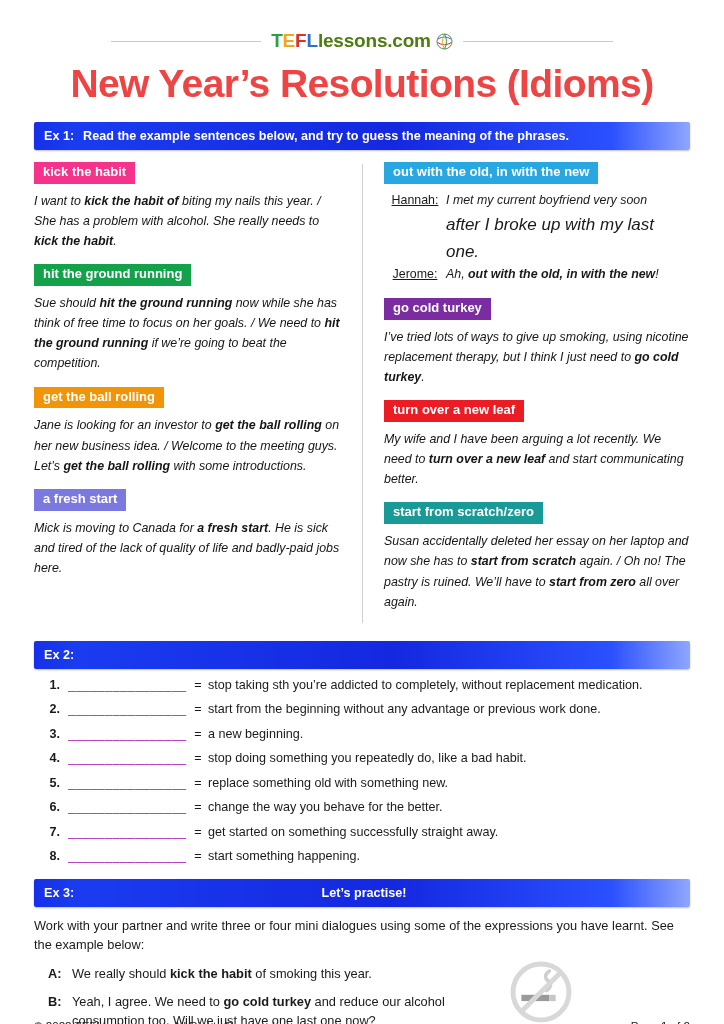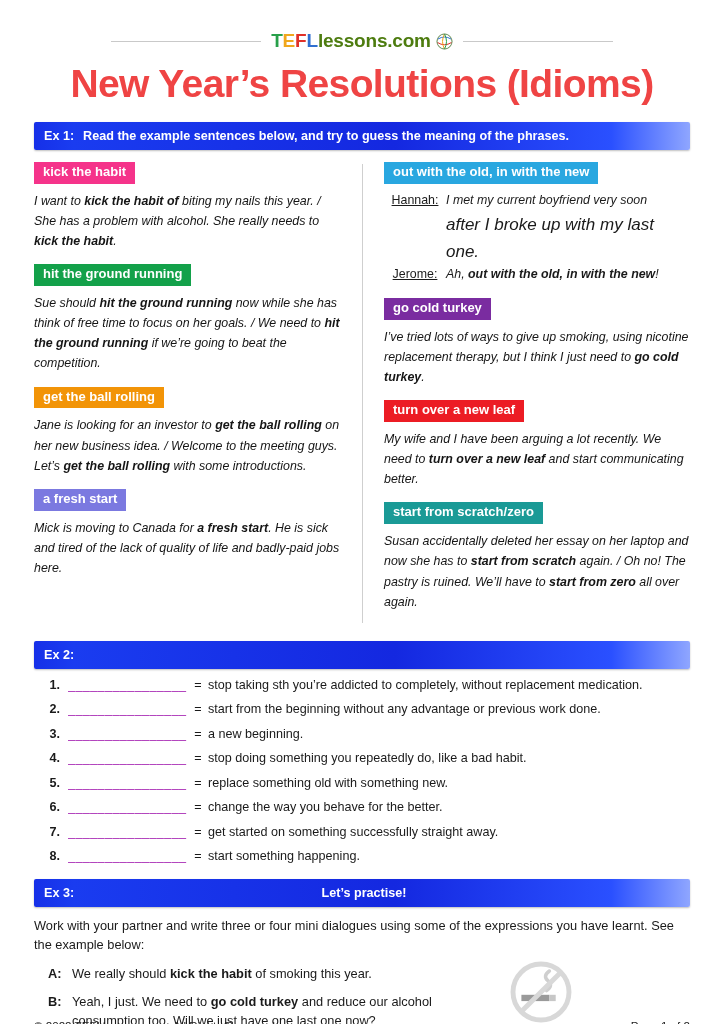--- a/index.html
+++ b/index.html
@@ -339,21 +339,21 @@
   <p class="intro">Work with your partner and write three or four mini dialogues using some of the expressions you have learnt. See the example below:</p>
 
   <div class="dialog-example">
     <div id="ab-rows">
         <div class="ab-row">
           <span class="ab-who">A:</span>
           <span class="ab-text"><span>We really should </span><b>kick the habit</b><span> of smoking this year.</span></span>
         </div>
         <div class="ab-row">
           <span class="ab-who">B:</span>
-          <span class="ab-text"><span>Yeah, I just. We need to </span><b>go cold turkey</b><span> and reduce our alcohol consumption too. Will we just have one last one now?</span></span>
+          <span class="ab-text"><span>Yeah, I agree. We need to </span><b>go cold turkey</b><span> and reduce our alcohol consumption too. Will we just have one last one now?</span></span>
         </div>
       </div>
     <div class="nosmoking">
       <svg viewBox="0 0 100 100" width="70" height="70" aria-hidden="true">
         <circle cx="50" cy="50" r="40" fill="none" stroke="#d8d8d8" stroke-width="7"></circle>
         <rect x="22" y="54" width="40" height="9" fill="#9a9a9a"></rect>
         <rect x="62" y="54" width="9" height="9" fill="#c7c7c7"></rect>
         <path d="M58 48 q10 -7 2 -14 q-8 -7 2 -14" fill="none" stroke="#cfcfcf" stroke-width="5" stroke-linecap="round"></path>
         <line x1="22" y1="78" x2="78" y2="22" stroke="#d8d8d8" stroke-width="7"></line>
       </svg>

